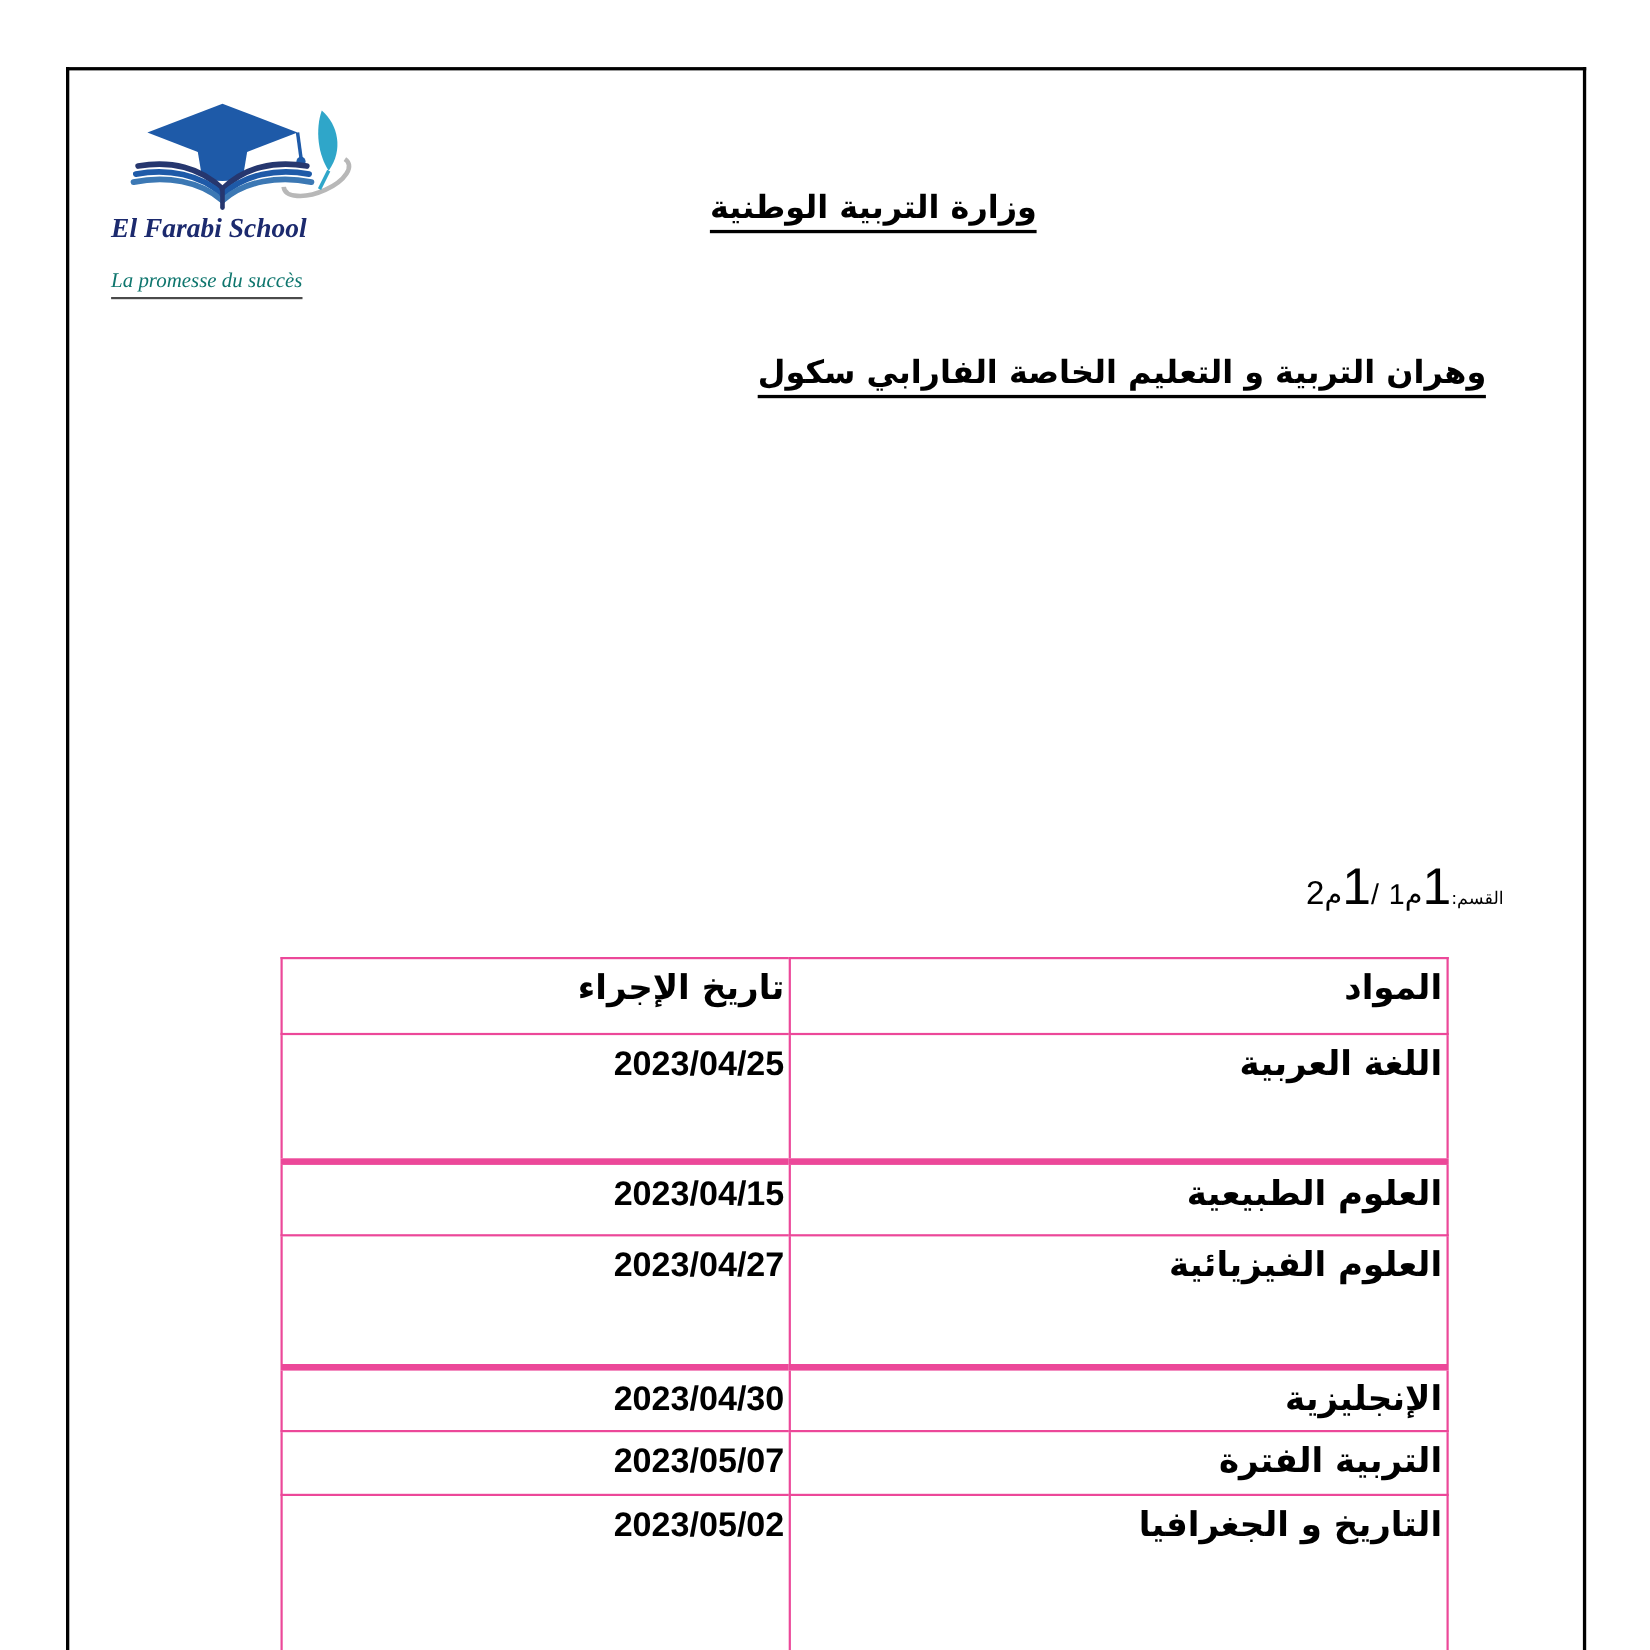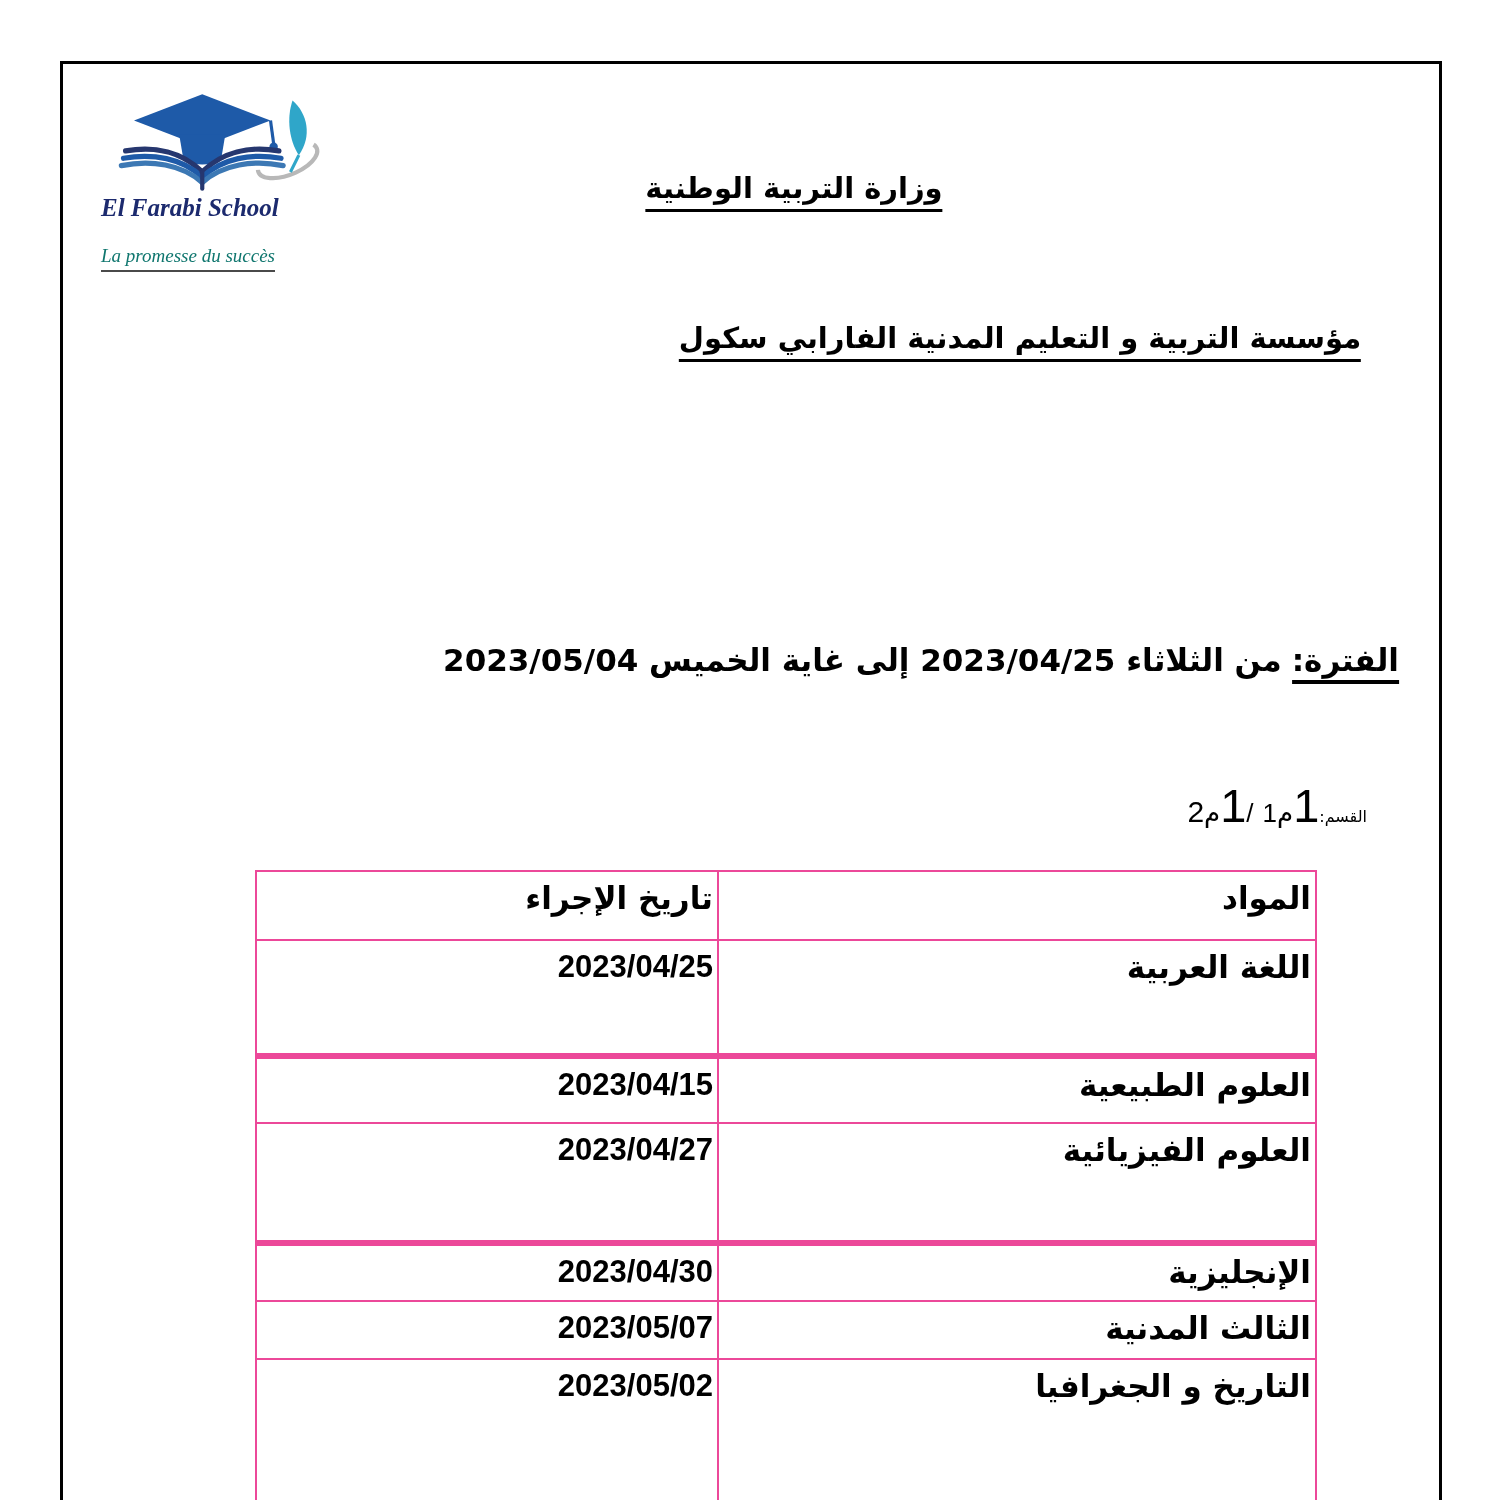--- a/index.html
+++ b/index.html
@@ -110,26 +110,23 @@
         <path d="M85,81 C104,63 132,58 160,63" stroke-width="5" stroke="#1e5aa8"></path>
         <path d="M85,86 C104,69 134,64 162,70" stroke-width="5" stroke="#3c78b4"></path>
         <path d="M85,92 L85,76" stroke-width="4" stroke="#26376f"></path>
       </g>
     </svg>
     <div class="school-name">El Farabi School</div><br>
     <span class="school-tagline">La promesse du succès</span>
   </div>
 
   <div class="hline h2" dir="rtl"><span class="u">وزارة التربية الوطنية</span></div>
-  <div class="hline h4" dir="rtl"><span class="u">مؤسسة التربية و التعليم المدنية الفارابي سكول</span></div>
+  <div class="hline h4" dir="rtl"><span class="u">وهران التربية و التعليم الخاصة الفارابي سكول</span></div>
 
 
-  <div class="period">
-    <span class="u">الفترة:</span><span>من الثلاثاء 2023/04/25 إلى غاية الخميس 2023/05/04</span>
-  </div>
 
   <div class="section-line">
     <span class="lbl">القسم:</span>
     <span class="big">1</span>
     <span class="meem">م</span>
     <span class="num1">1</span>
     <span class="slash">/</span>
     <span class="big">1</span>
     <span class="meem">م</span>
     <span class="num2">2</span>
@@ -155,21 +152,21 @@
     </tr>
     <tr class="r2">
       <td>العلوم الفيزيائية</td>
       <td class="date">2023/04/27</td>
     </tr>
     <tr class="r3">
       <td>الإنجليزية</td>
       <td class="date">2023/04/30</td>
     </tr>
     <tr class="r4">
-      <td>الثالث المدنية</td>
+      <td>التربية الفترة</td>
       <td class="date">2023/05/07</td>
     </tr>
     <tr class="r5">
       <td>التاريخ و الجغرافيا</td>
       <td class="date">2023/05/02</td>
     </tr>
   </tbody>
     </table>
 
 </div>

